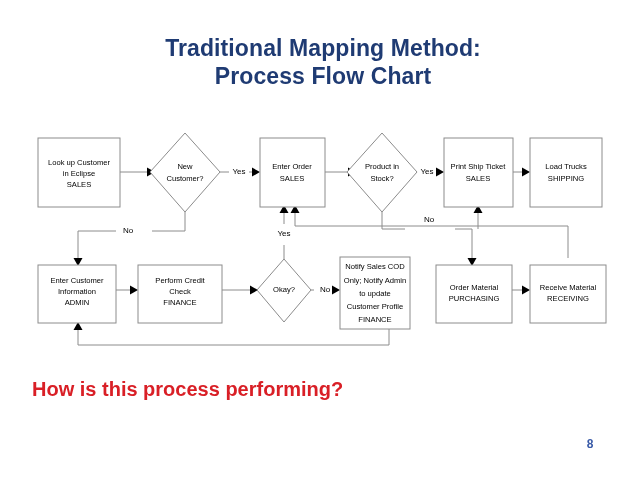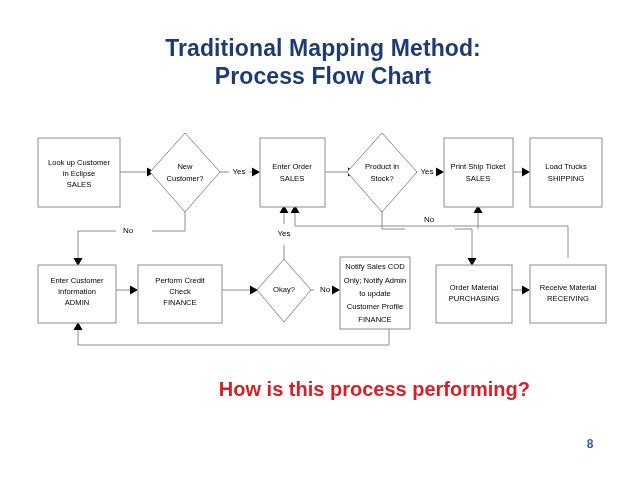--- a/index.html
+++ b/index.html
@@ -31,25 +31,26 @@
     font-size: 23px;
     line-height: 28px;
     letter-spacing: 0.1px;
   }
   .title .l2 { display: block; }
   .question {
     position: absolute;
     top: 378px;
     left: 0;
     width: 530px;
-    text-align: right;
+    text-align: left;
     color: #D91F26;
     font-family: "Liberation Sans", sans-serif;
     font-weight: bold;
     font-size: 20px;
+    padding-left: 32px;
   }
   .pagenum {
     position: absolute;
     left: 578px;
     top: 437px;
     width: 24px;
     text-align: center;
     color: #3A5BA8;
     font-family: "Liberation Sans", sans-serif;
     font-weight: bold;

